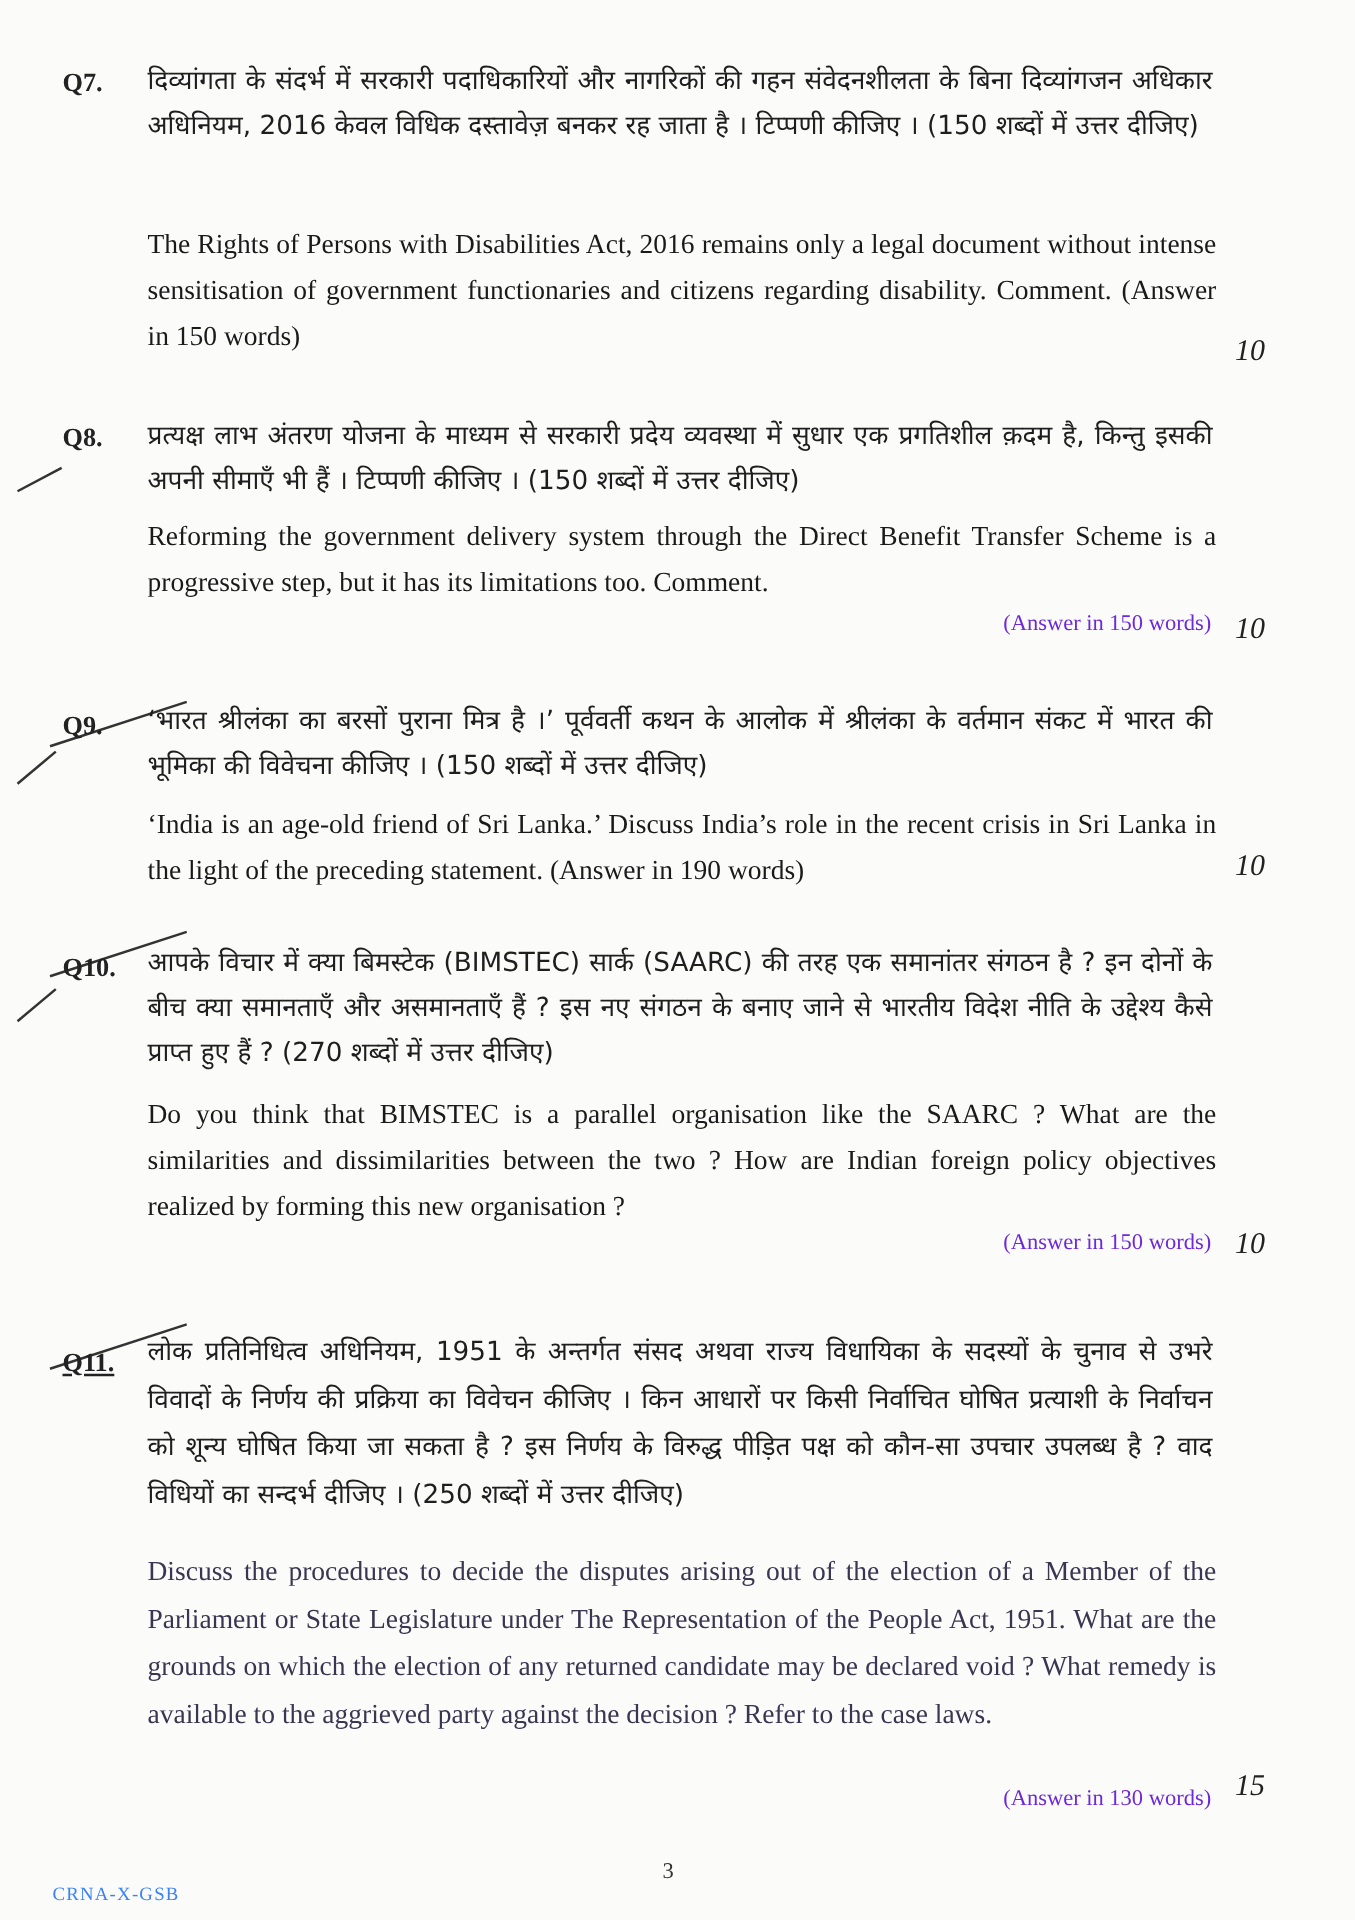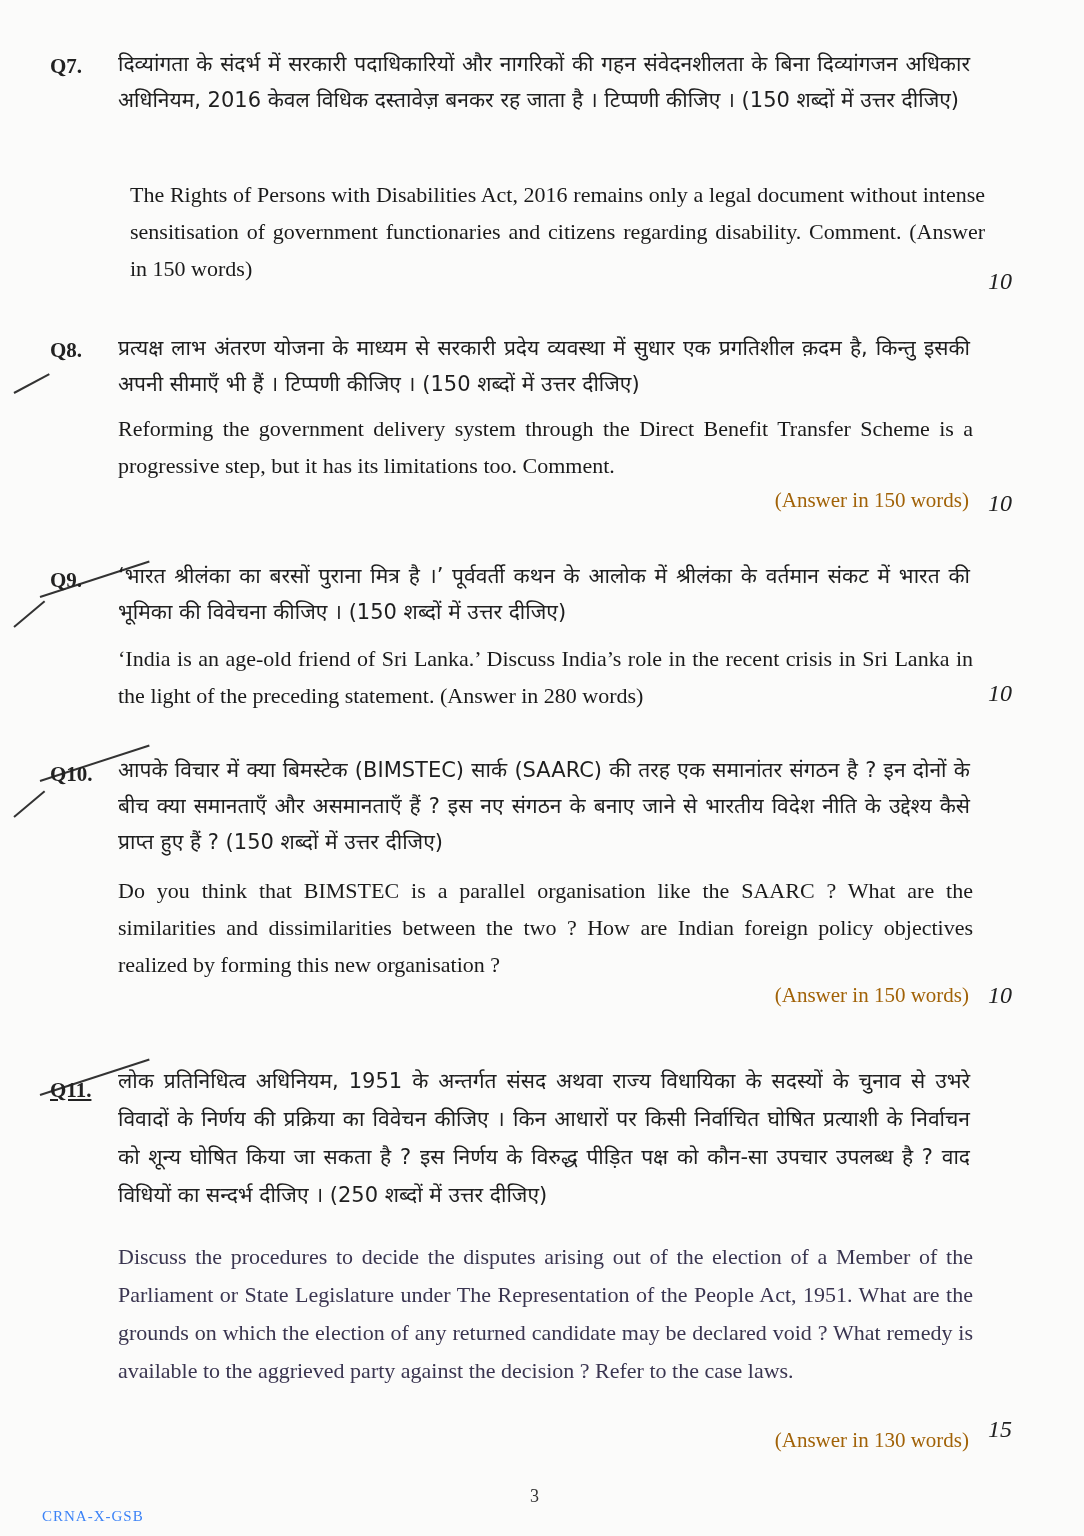--- a/index.html
+++ b/index.html
@@ -21,21 +21,21 @@
     font-family: "DejaVu Sans", sans-serif; font-size: 21px; line-height: 36px;
     color: #1e1e1e; text-align: justify; text-align-last: left;
   }
   .en {
     position: absolute; left: 118px; width: 855px;
     font-family: "Liberation Serif", serif; font-size: 22px; line-height: 37px;
     color: #1a1a1a; text-align: justify; text-align-last: left;
   }
   .ans {
     position: absolute; right: 115px;
-    font-family: "Liberation Serif", serif; font-size: 21px; color: #a16207; text-align: center;
+    font-family: "Liberation Serif", serif; font-size: 18px; color: #6d28d9; text-align: center;
   }
   .marks {
     position: absolute; left: 988px;
     font-family: "Liberation Serif", serif; font-style: italic; font-size: 24px; color: #222;
   }
   .tick {
     position: absolute; height: 2px; background: #333; transform-origin: left center;
   }
   .pageno {
     position: absolute; left: 530px; top: 1486px;
@@ -48,47 +48,47 @@
   .faded { color: #3a3550; }
 </style>
 </head>
 <body>
 
 <div class="page">
 
   <div class="q">
     <span class="qnum" style="top:54px;">Q7.</span>
     <div class="hi" style="top:46px;">दिव्यांगता के संदर्भ में सरकारी पदाधिकारियों और नागरिकों की गहन संवेदनशीलता के बिना दिव्यांगजन अधिकार अधिनियम, 2016 केवल विधिक दस्तावेज़ बनकर रह जाता है । टिप्पणी कीजिए । (150 शब्दों में उत्तर दीजिए)</div>
-    <div class="en" style="top:176px;margin-left:12px;">The Rights of Persons with Disabilities Act, 2016 remains only a legal document without intense sensitisation of government functionaries and citizens regarding disability. Comment. (Answer in 150 words)</div>
+    <div class="en" style="top:176px;">The Rights of Persons with Disabilities Act, 2016 remains only a legal document without intense sensitisation of government functionaries and citizens regarding disability. Comment. (Answer in 150 words)</div>
     <span class="marks" style="top:268px;">10</span>
   </div>
 
   <div class="q">
     <div class="tick" style="left:14px; top:392px; width:40px; transform:rotate(-28deg);"></div>
     <span class="qnum" style="top:338px;text-align:right;">Q8.</span>
     <div class="hi" style="top:330px;">प्रत्यक्ष लाभ अंतरण योजना के माध्यम से सरकारी प्रदेय व्यवस्था में सुधार एक प्रगतिशील क़दम है, किन्तु इसकी अपनी सीमाएँ भी हैं । टिप्पणी कीजिए । (150 शब्दों में उत्तर दीजिए)</div>
     <div class="en" style="top:410px;">Reforming the government delivery system through the Direct Benefit Transfer Scheme is a progressive step, but it has its limitations too. Comment.</div>
     <span class="ans" style="top:488px;">(Answer in 150 words)</span>
     <span class="marks" style="top:490px;">10</span>
   </div>
 
   <div class="q">
     <div class="tick" style="left:40px; top:596px; width:115px; transform:rotate(-18deg);"></div>
     <div class="tick" style="left:14px; top:626px; width:40px; transform:rotate(-40deg);"></div>
     <span class="qnum" style="top:568px;">Q9.</span>
     <div class="hi" style="top:558px;">‘भारत श्रीलंका का बरसों पुराना मित्र है ।’ पूर्ववर्ती कथन के आलोक में श्रीलंका के वर्तमान संकट में भारत की भूमिका की विवेचना कीजिए । (150 शब्दों में उत्तर दीजिए)</div>
-    <div class="en" style="top:640px;">‘India is an age-old friend of Sri Lanka.’ Discuss India’s role in the recent crisis in Sri Lanka in the light of the preceding statement. (Answer in 280 words)</div>
+    <div class="en" style="top:640px;">‘India is an age-old friend of Sri Lanka.’ Discuss India’s role in the recent crisis in Sri Lanka in the light of the preceding statement. (Answer in 190 words)</div>
     <span class="marks" style="top:680px;">10</span>
   </div>
 
   <div class="q">
     <div class="tick" style="left:40px; top:780px; width:115px; transform:rotate(-18deg);"></div>
     <div class="tick" style="left:14px; top:816px; width:40px; transform:rotate(-40deg);"></div>
     <span class="qnum" style="top:762px;">Q10.</span>
-    <div class="hi" style="top:752px;">आपके विचार में क्या बिमस्टेक (BIMSTEC) सार्क (SAARC) की तरह एक समानांतर संगठन है ? इन दोनों के बीच क्या समानताएँ और असमानताएँ हैं ? इस नए संगठन के बनाए जाने से भारतीय विदेश नीति के उद्देश्य कैसे प्राप्त हुए हैं ? (150 शब्दों में उत्तर दीजिए)</div>
+    <div class="hi" style="top:752px;">आपके विचार में क्या बिमस्टेक (BIMSTEC) सार्क (SAARC) की तरह एक समानांतर संगठन है ? इन दोनों के बीच क्या समानताएँ और असमानताएँ हैं ? इस नए संगठन के बनाए जाने से भारतीय विदेश नीति के उद्देश्य कैसे प्राप्त हुए हैं ? (270 शब्दों में उत्तर दीजिए)</div>
     <div class="en" style="top:872px;">Do you think that BIMSTEC is a parallel organisation like the SAARC ? What are the similarities and dissimilarities between the two ? How are Indian foreign policy objectives realized by forming this new organisation ?</div>
     <span class="ans" style="top:983px;">(Answer in 150 words)</span>
     <span class="marks" style="top:982px;">10</span>
   </div>
 
   <div class="q">
     <div class="tick" style="left:40px; top:1094px; width:115px; transform:rotate(-18deg);"></div>
     <span class="qnum" style="top:1078px;text-decoration:underline;">Q11.</span>
     <div class="hi" style="top:1062px; line-height:38px;">लोक प्रतिनिधित्व अधिनियम, 1951 के अन्तर्गत संसद अथवा राज्य विधायिका के सदस्यों के चुनाव से उभरे विवादों के निर्णय की प्रक्रिया का विवेचन कीजिए । किन आधारों पर किसी निर्वाचित घोषित प्रत्याशी के निर्वाचन को शून्य घोषित किया जा सकता है ? इस निर्णय के विरुद्ध पीड़ित पक्ष को कौन-सा उपचार उपलब्ध है ? वाद विधियों का सन्दर्भ दीजिए । (250 शब्दों में उत्तर दीजिए)</div>
     <div class="en faded" style="top:1238px; line-height:38px;">Discuss the procedures to decide the disputes arising out of the election of a Member of the Parliament or State Legislature under The Representation of the People Act, 1951. What are the grounds on which the election of any returned candidate may be declared void ? What remedy is available to the aggrieved party against the decision ? Refer to the case laws.</div>

